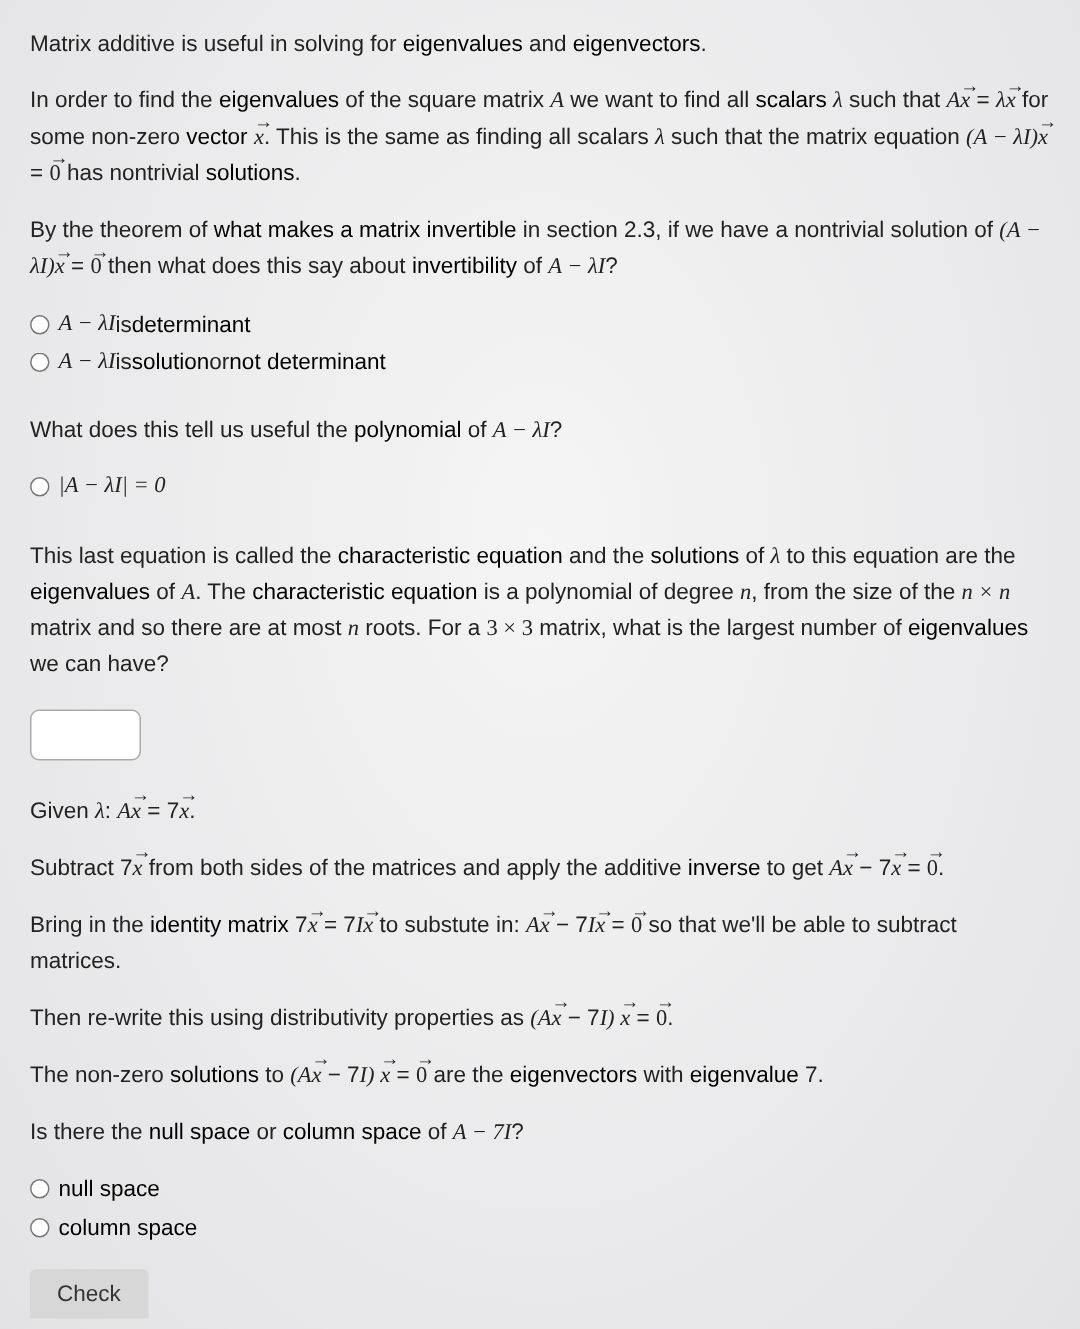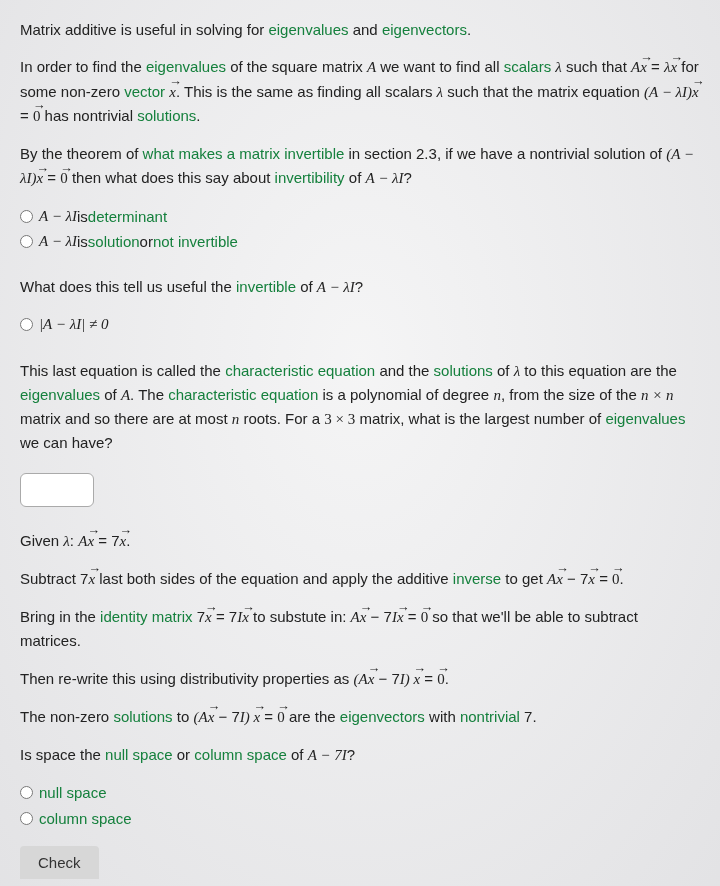--- a/index.html
+++ b/index.html
@@ -8,21 +8,21 @@
     font-family: -apple-system, BlinkMacSystemFont, "Segoe UI", Arial, sans-serif;
     font-size: 15px;
     line-height: 1.55;
     color: #222;
     background: #eeeeef;
     background-image: radial-gradient(ellipse at 50% 40%, rgba(255,255,255,0.4), rgba(200,200,205,0.3));
     width: 720px;
     box-sizing: border-box;
   }
   .para { margin: 0 0 14px 0; }
-  .link { color: #15803d; }
+  .link { color: #000000; }
   .radio-group { margin: 6px 0 22px 0; }
   .radio-row { display: flex; align-items: center; margin: 2px 0; }
   .radio-row input { margin: 0 6px 0 0; }
   .text-input {
     width: 60px;
     height: 32px;
     border: 1px solid #aaa;
     border-radius: 6px;
     background: #fff;
     margin: 4px 0 22px 0;
@@ -68,63 +68,63 @@
     <span class="math">A − λI</span>
       <span> is </span>
       <span class="link">determinant</span>
   </label>
   <label class="radio-row">
     <input type="radio" name="q1" style="">
     <span class="math">A − λI</span>
       <span> is </span>
       <span class="link">solution</span>
       <span> or </span>
-      <span class="link">not invertible</span>
+      <span class="link">not determinant</span>
   </label>
 </div>
 
 <p class="para">
-  <span>What does this tell us useful the </span><span class="link">invertible</span><span> of </span><span class="math">A − λI</span><span>?</span>
+  <span>What does this tell us useful the </span><span class="link">polynomial</span><span> of </span><span class="math">A − λI</span><span>?</span>
 </p>
 
 <div class="radio-group">
   <label class="radio-row">
     <input type="radio" name="q2" style="">
-    <span class="math">|A − λI| ≠ 0</span>
+    <span class="math">|A − λI| = 0</span>
   </label>
 </div>
 
 <p class="para">
   <span>This last equation is called the </span><span class="link">characteristic equation</span><span> and the </span><span class="link">solutions</span><span> of </span><span class="math">λ</span><span> to this equation are the </span><span class="link">eigenvalues</span><span> of </span><span class="math">A</span><span>. The </span><span class="link">characteristic equation</span><span> is a polynomial of degree </span><span class="math">n</span><span>, from the size of the </span><span class="math">n × n</span><span> matrix and so there are at most </span><span class="math">n</span><span> roots. For a </span><span class="mathn">3 × 3</span><span> matrix, what is the largest number of </span><span class="link">eigenvalues</span><span> we can have?</span>
 </p>
 
 <input class="text-input" type="text" style="">
 
 <p class="para">
   <span>Given </span><span class="math">λ</span><span>: </span><span class="math">A</span><span class="math vec">x</span><span> = 7</span><span class="math vec">x</span><span>.</span>
 </p>
 
 <p class="para">
-  <span>Subtract 7</span><span class="math vec">x</span><span> last both sides of the equation and apply the additive </span><span class="link">inverse</span><span> to get </span><span class="math">A</span><span class="math vec">x</span><span> − 7</span><span class="math vec">x</span><span> = </span><span class="mathn vec">0</span><span>.</span>
+  <span>Subtract 7</span><span class="math vec">x</span><span> from both sides of the matrices and apply the additive </span><span class="link">inverse</span><span> to get </span><span class="math">A</span><span class="math vec">x</span><span> − 7</span><span class="math vec">x</span><span> = </span><span class="mathn vec">0</span><span>.</span>
 </p>
 
 <p class="para">
   <span>Bring in the </span><span class="link">identity matrix</span><span> 7</span><span class="math vec">x</span><span> = 7</span><span class="math">I</span><span class="math vec">x</span><span> to substute in: </span><span class="math">A</span><span class="math vec">x</span><span> − 7</span><span class="math">I</span><span class="math vec">x</span><span> = </span><span class="mathn vec">0</span><span> so that we'll be able to subtract matrices.</span>
 </p>
 
 <p class="para">
   <span>Then re-write this using distributivity properties as </span><span class="math">(A</span><span class="math vec">x</span><span> − 7</span><span class="math">I) </span><span class="math vec">x</span><span> = </span><span class="mathn vec">0</span><span>.</span>
 </p>
 
 <p class="para">
-  <span>The non-zero </span><span class="link">solutions</span><span> to </span><span class="math">(A</span><span class="math vec">x</span><span> − 7</span><span class="math">I) </span><span class="math vec">x</span><span> = </span><span class="mathn vec">0</span><span> are the </span><span class="link">eigenvectors</span><span> with </span><span class="link">nontrivial</span><span> 7.</span>
+  <span>The non-zero </span><span class="link">solutions</span><span> to </span><span class="math">(A</span><span class="math vec">x</span><span> − 7</span><span class="math">I) </span><span class="math vec">x</span><span> = </span><span class="mathn vec">0</span><span> are the </span><span class="link">eigenvectors</span><span> with </span><span class="link">eigenvalue</span><span> 7.</span>
 </p>
 
 <p class="para">
-  <span>Is space the </span><span class="link">null space</span><span> or </span><span class="link">column space</span><span> of </span><span class="math">A − 7I</span><span>?</span>
+  <span>Is there the </span><span class="link">null space</span><span> or </span><span class="link">column space</span><span> of </span><span class="math">A − 7I</span><span>?</span>
 </p>
 
 <div class="radio-group" style="margin-bottom:6px">
   <label class="radio-row">
     <input type="radio" name="q3" style="">
     <span class="link">null space</span>
   </label>
   <label class="radio-row">
     <input type="radio" name="q3" style="">
     <span class="link">column space</span>

